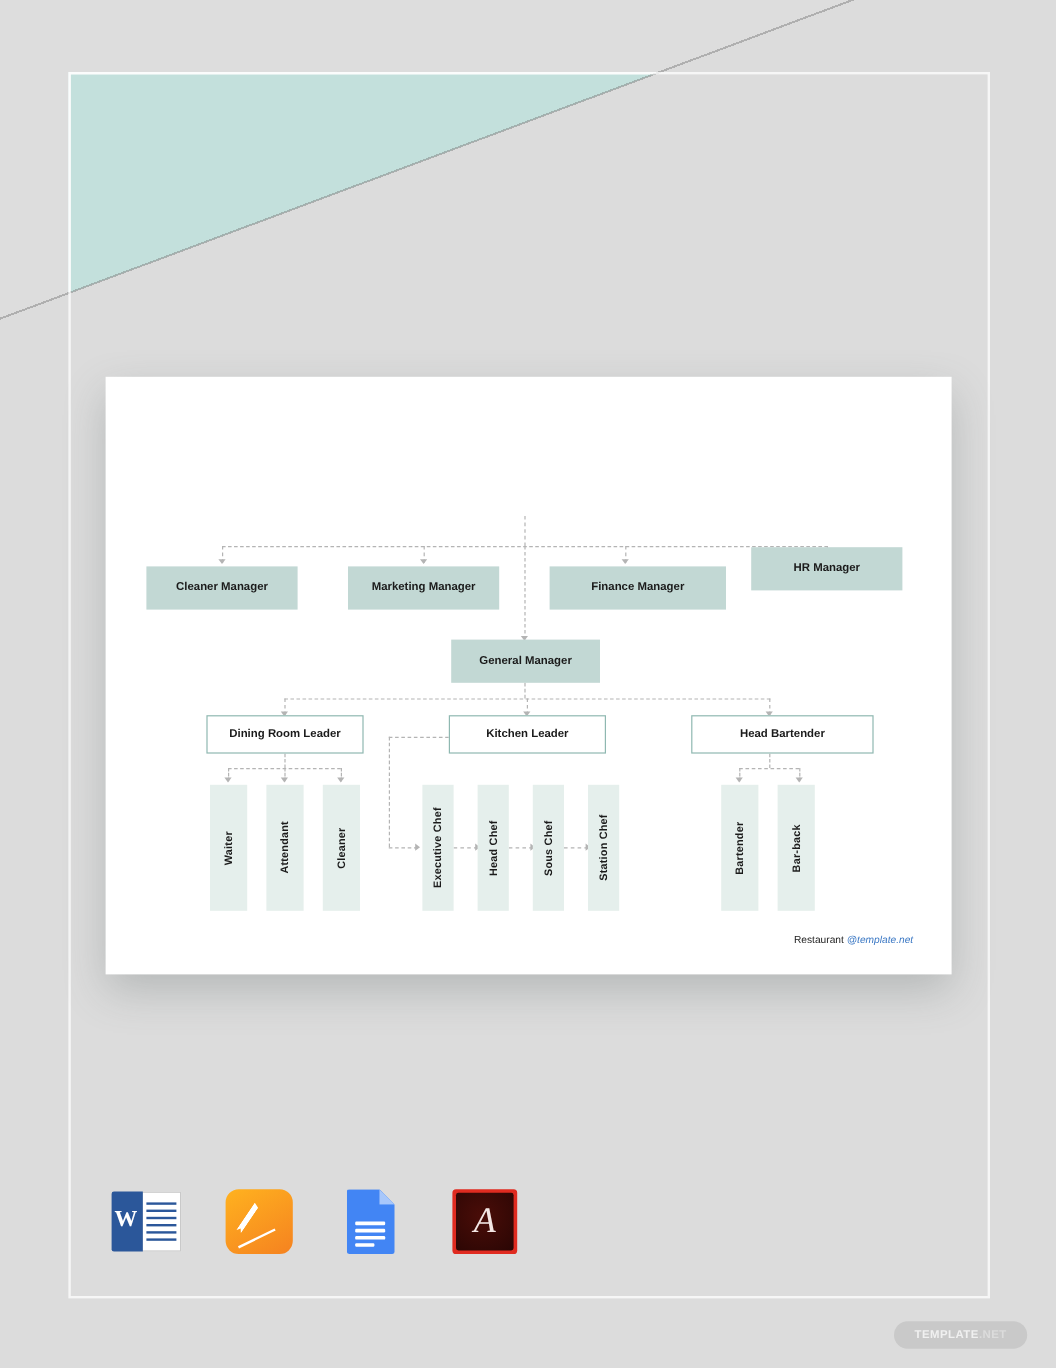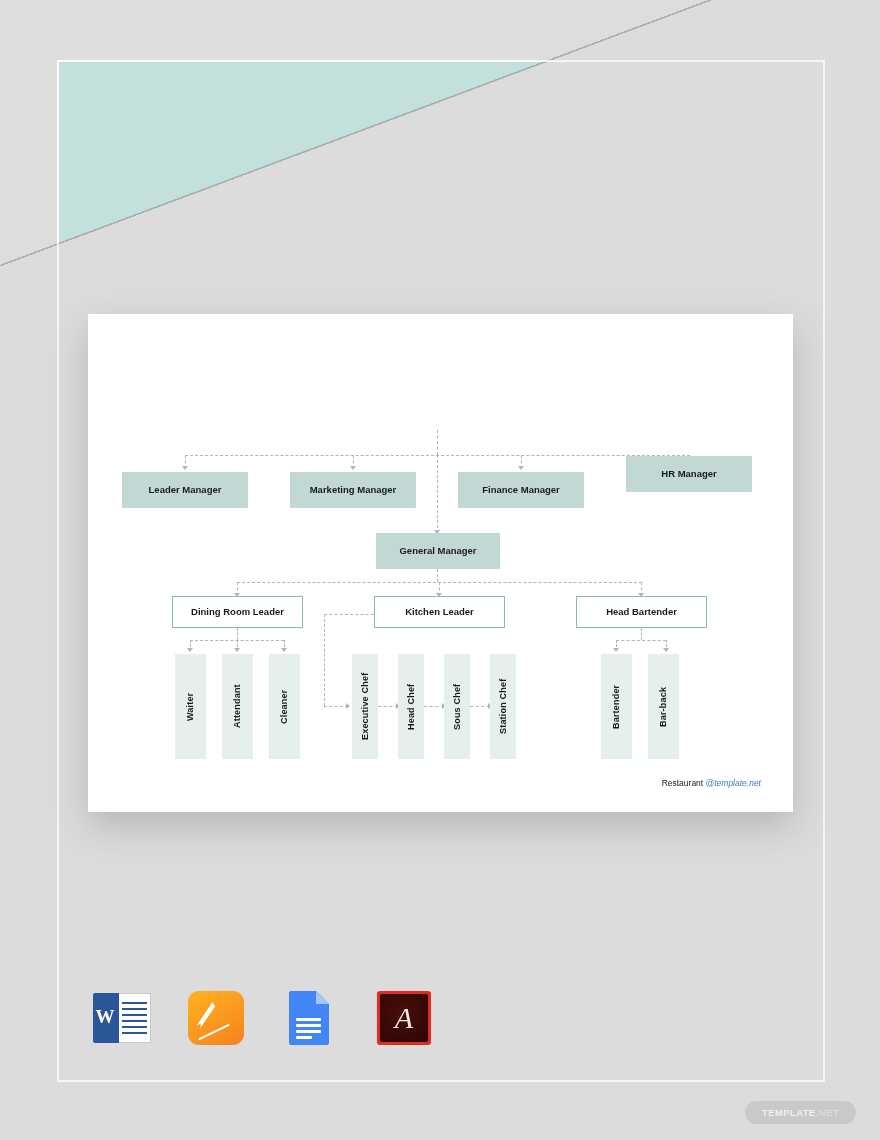--- a/index.html
+++ b/index.html
@@ -154,26 +154,26 @@
     <div class="arw down" style="left:262px; top:152px;"></div>
     <div class="ln v" style="left:433px; top:141px; height:14px;"></div>
     <div class="arw down" style="left:430px; top:152px;"></div>
     <div class="ln v" style="left:601px; top:141px; height:14px;"></div>
     <div class="arw down" style="left:598px; top:152px;"></div>
 
     <div class="ln v" style="left:349px; top:141px; height:78px;"></div>
     <div class="arw down" style="left:346px; top:216px;"></div>
 
     <div class="node fill" style="left:34px; top:158px; width:126px; height:36px;">
-      <span>Leader Manager</span>
+      <span>Cleaner Manager</span>
     </div>
     <div class="node fill" style="left:202px; top:158px; width:126px; height:36px;">
       <span>Marketing Manager</span>
     </div>
-    <div class="node fill" style="left:370px; top:158px; width:126px; height:36px;">
+    <div class="node fill" style="left:370px; top:158px; width:147px; height:36px;">
       <span>Finance Manager</span>
     </div>
     <div class="node fill" style="left:538px; top:142px; width:126px; height:36px;">
       <span>HR Manager</span>
     </div>
 
     <div class="node fill" style="left:288px; top:219px; width:124px; height:36px;">
       <span>General Manager</span>
     </div>
 
@@ -185,21 +185,21 @@
     <div class="arw down" style="left:348px; top:279px;"></div>
     <div class="ln v" style="left:553px; top:268px; height:14px;"></div>
     <div class="arw down" style="left:550px; top:279px;"></div>
 
     <div class="node outline" style="left:84px; top:282px; width:131px; height:32px;">
       <span>Dining Room Leader</span>
     </div>
     <div class="node outline" style="left:286px; top:282px; width:131px; height:32px;">
       <span>Kitchen Leader</span>
     </div>
-    <div class="node outline" style="left:488px; top:282px; width:131px; height:32px;">
+    <div class="node outline" style="left:488px; top:282px; width:152px; height:32px;">
       <span>Head Bartender</span>
     </div>
 
     <div class="ln v" style="left:149px; top:314px; height:12px;"></div>
     <div class="ln h" style="left:102px; top:326px; width:94px;"></div>
     <div class="ln v" style="left:102px; top:326px; height:11px;"></div>
     <div class="arw down" style="left:99px; top:334px;"></div>
     <div class="ln v" style="left:149px; top:326px; height:11px;"></div>
     <div class="arw down" style="left:146px; top:334px;"></div>
     <div class="ln v" style="left:196px; top:326px; height:11px;"></div>

